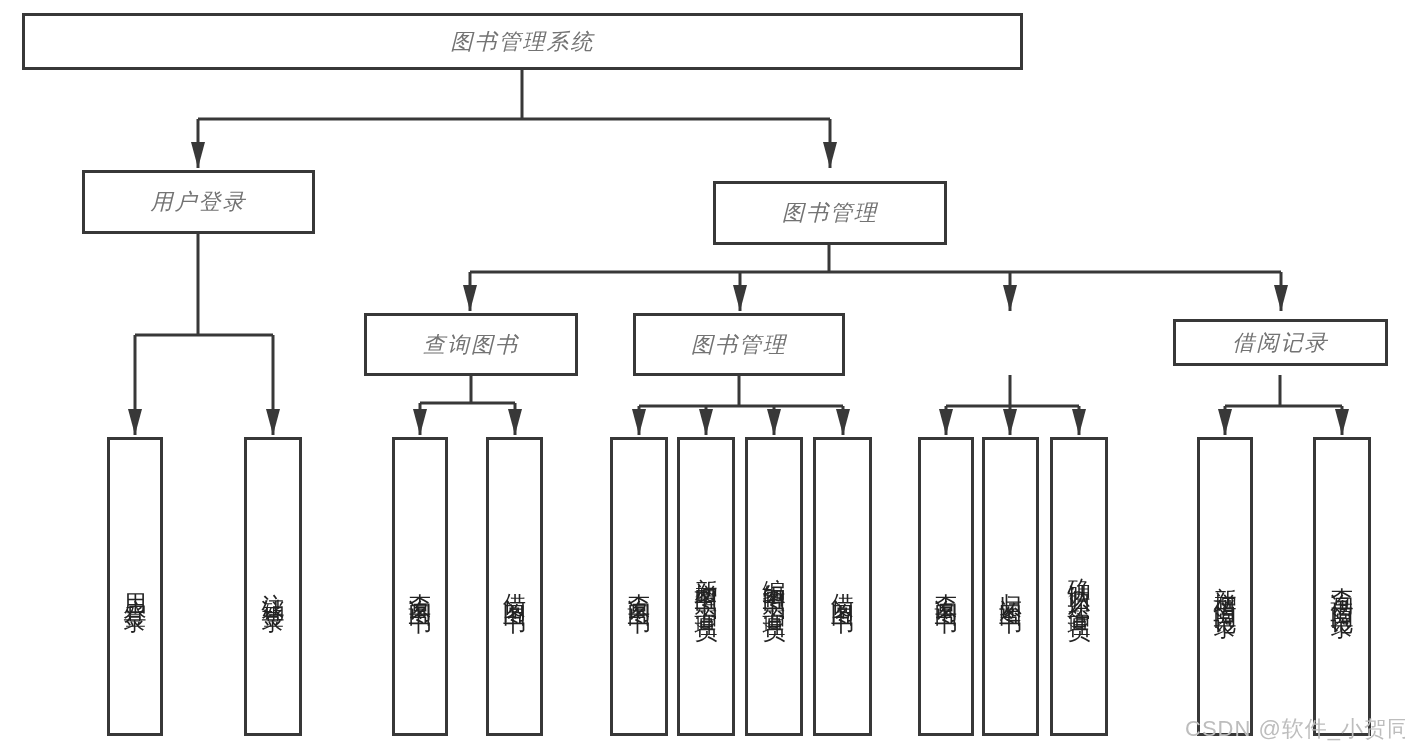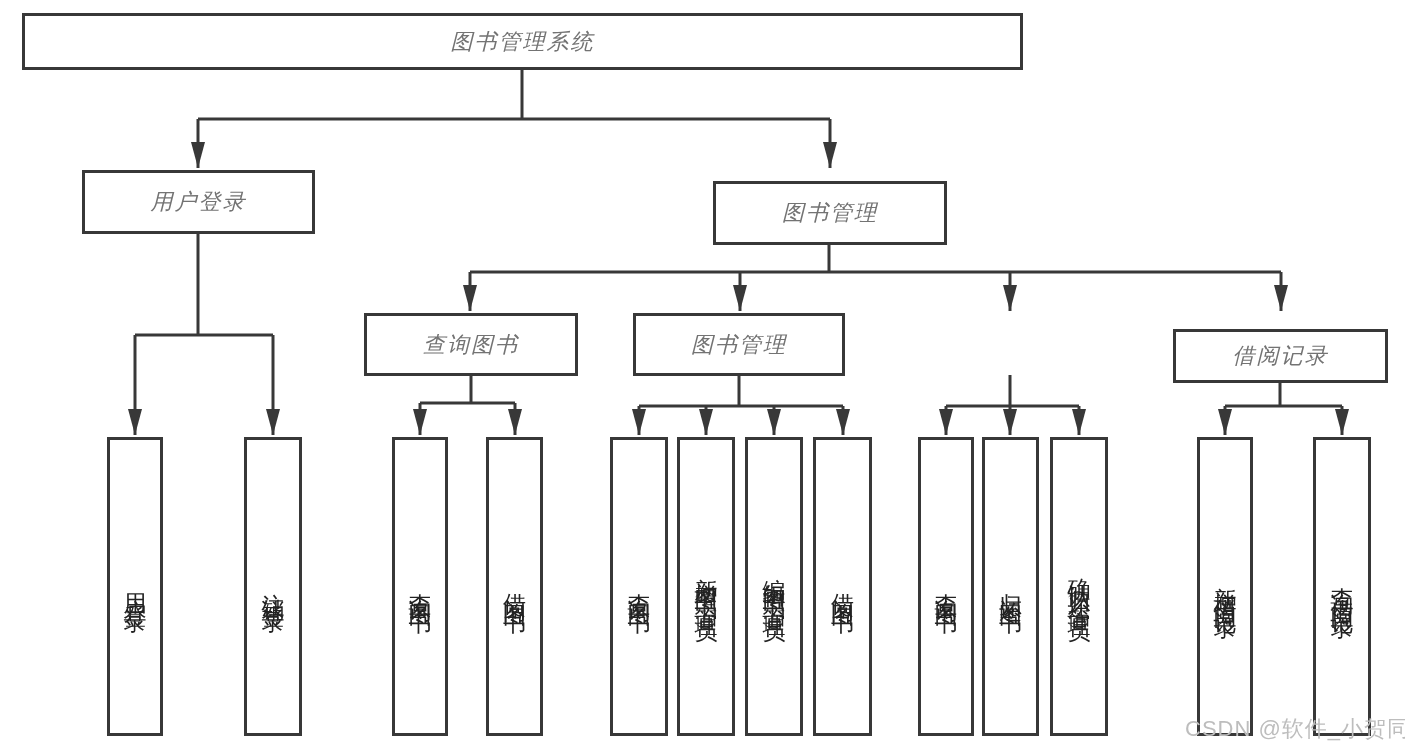--- a/index.html
+++ b/index.html
@@ -86,21 +86,21 @@
   <div class="box hbox" style="left:713px;top:181px;width:234px;height:64px">
     <span>图书管理</span>
   </div>
 
   <div class="box hbox" style="left:364px;top:313px;width:214px;height:63px">
     <span>查询图书</span>
   </div>
   <div class="box hbox" style="left:633px;top:313px;width:212px;height:63px">
     <span>图书管理</span>
   </div>
-  <div class="box hbox" style="left:1173px;top:329px;width:215px;height:54px">
+  <div class="box hbox" style="left:1173px;top:319px;width:215px;height:47px">
     <span>借阅记录</span>
   </div>
 
   <div class="box vbox" style="left:107px;top:437px;width:56px;height:299px">
     <span>用户登录</span>
   </div>
   <div class="box vbox" style="left:244px;top:437px;width:58px;height:299px">
     <span>注销登录</span>
   </div>
 

